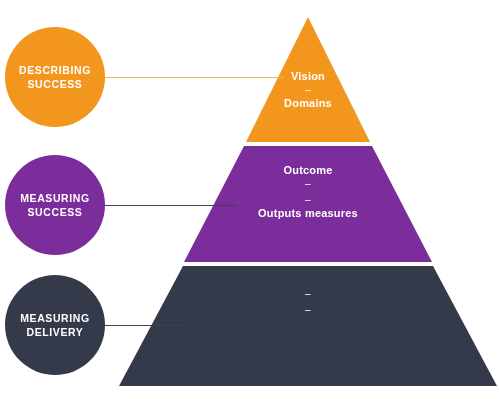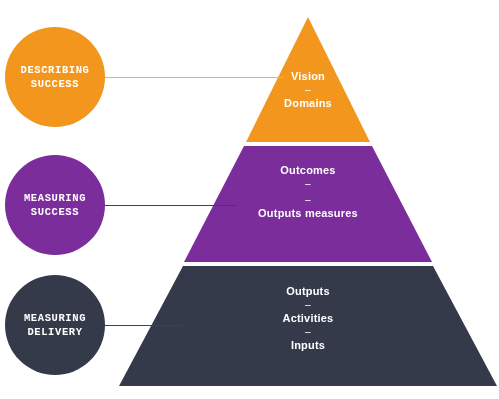--- a/index.html
+++ b/index.html
@@ -46,21 +46,20 @@
   }
   .stage-circle-label {
     color: #ffffff;
     font-size: 10.5px;
     font-weight: 700;
     letter-spacing: 0.6px;
     line-height: 1.35;
     text-align: center;
     white-space: pre-line;
     padding: 0 6px;
-    font-family: Liberation Mono, monospace;
   }
   #circle-describing-success { left: 5px;  top: 27px;  background: #F2961E; }
   #circle-measuring-success  { left: 5px;  top: 155px; background: #7B2D9B; }
   #circle-measuring-delivery { left: 5px;  top: 275px; background: #353A4A; }
 
   
   .connector {
     position: absolute;
     height: 1px;
   }
@@ -132,27 +131,24 @@
 DELIVERY</span>
   </div>
 
   <div class="tier-text" id="tier-text-top">
     <span class="tier-line">Vision</span>
     <span class="tier-sep">–</span>
     <span class="tier-line">Domains</span>
   </div>
 
   <div class="tier-text" id="tier-text-middle">
-    <span class="tier-line">Outcomes</span>
+    <span class="tier-line">Outcome</span>
     <span class="tier-sep">–</span>
     <span class="tier-sep">–</span>
     <span class="tier-line">Outputs measures</span>
   </div>
 
   <div class="tier-text" id="tier-text-bottom">
-    <span class="tier-line">Outputs</span>
     <span class="tier-sep">–</span>
-    <span class="tier-line">Activities</span>
     <span class="tier-sep">–</span>
-    <span class="tier-line">Inputs</span>
   </div>
 
 </div>
 
 </body></html>

